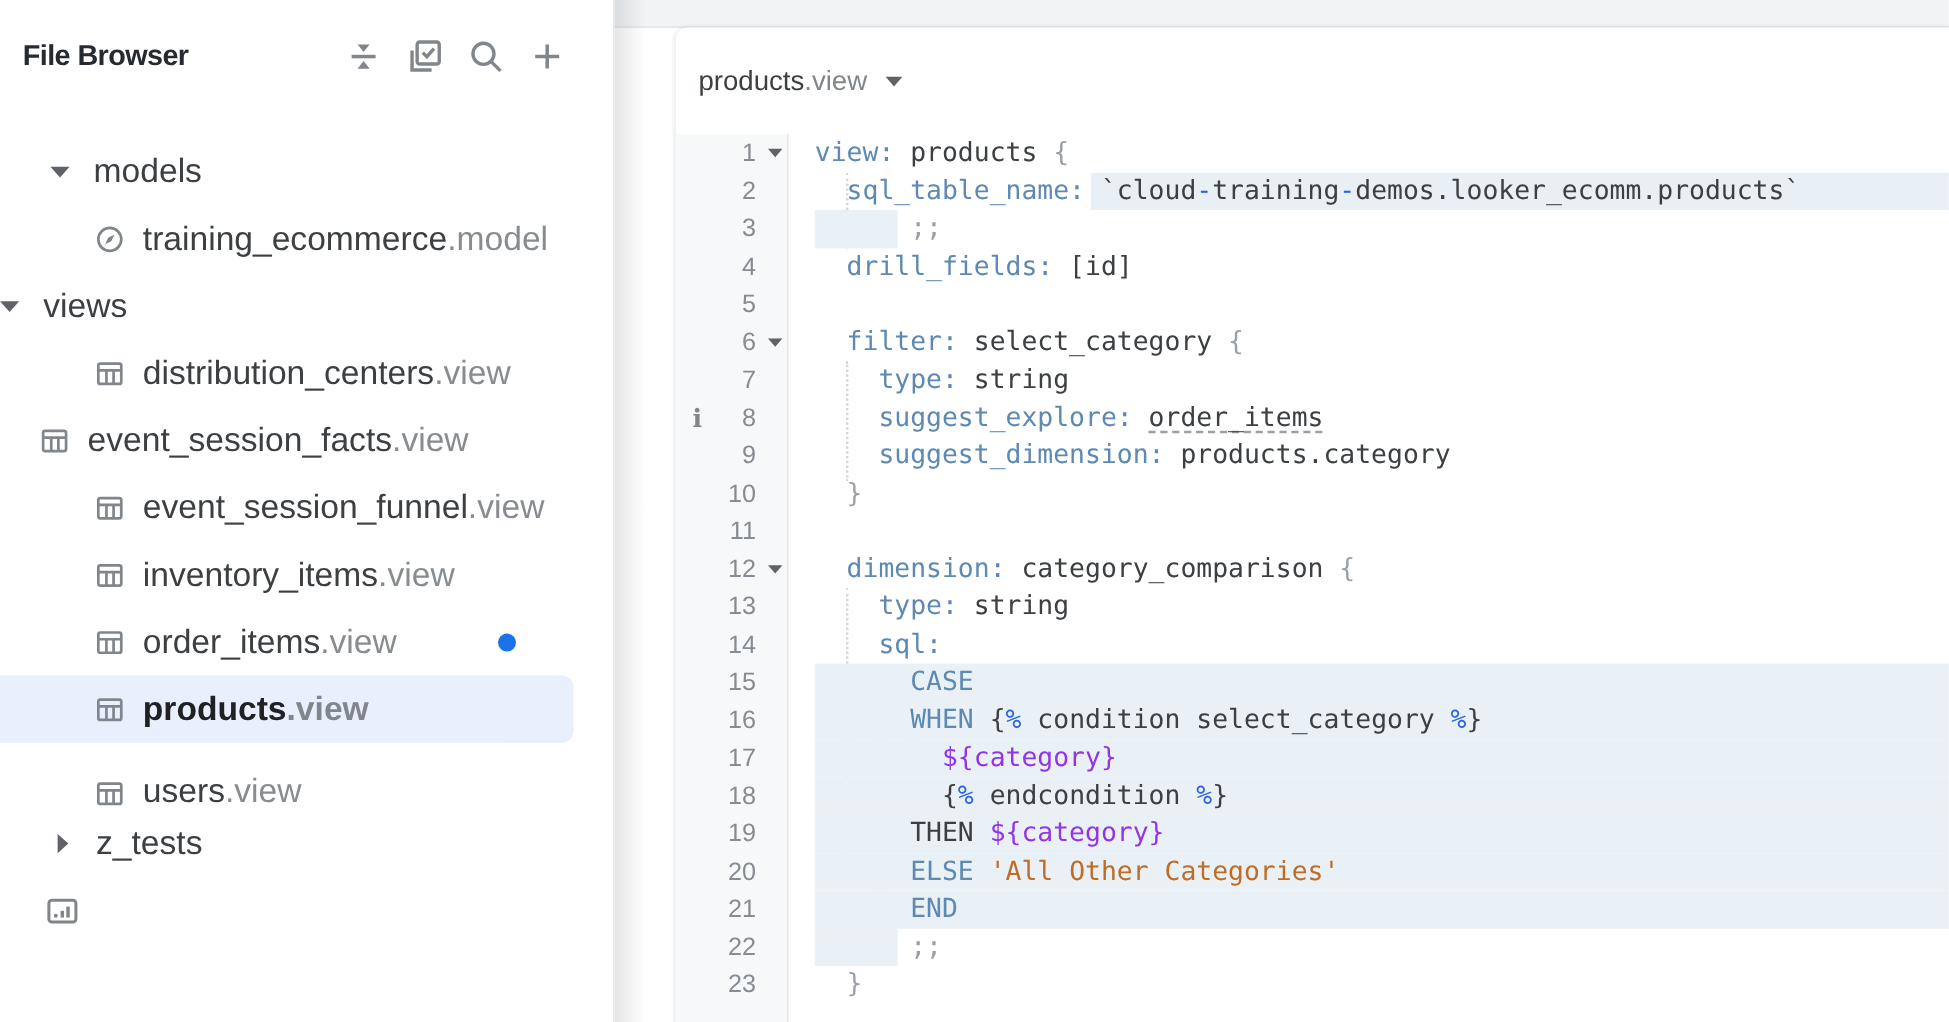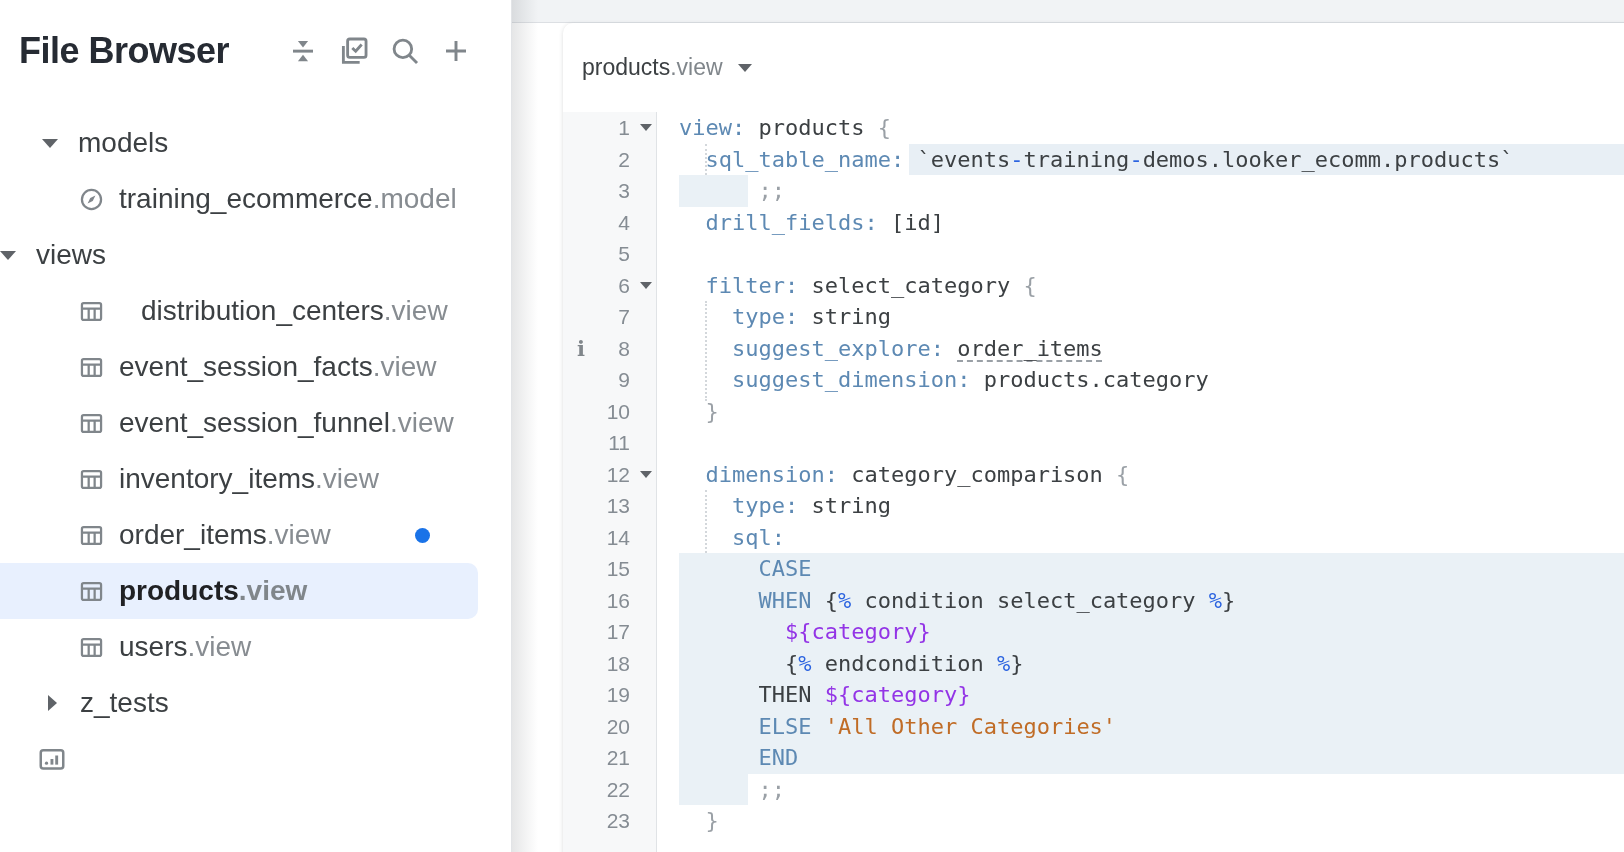--- a/index.html
+++ b/index.html
@@ -5,21 +5,21 @@
   * { margin:0; padding:0; box-sizing:border-box; }
   html,body { width:1624px; height:852px; overflow:hidden; background:#fff;
               font-family:"Liberation Sans", sans-serif; }
   .stage { position:relative; width:1624px; height:852px; overflow:hidden; }
 
   
   .sidebar { position:absolute; left:0; top:0; width:512px; height:852px;
              background:#fff; border-right:1px solid #e2e4e7; z-index:5; }
   .sidebar-header { position:absolute; top:30px; left:19px; right:38px;
                     display:flex; align-items:center; }
-  .sidebar-title { font-size:36px; font-weight:700; color:#262b33; letter-spacing:-0.5px; }
+  .sidebar-title { font-size:24px; font-weight:700; color:#262b33; letter-spacing:-0.5px; }
   .toolbar { margin-left:auto; display:flex; align-items:center; gap:17px; }
   .icon-btn { width:34px; height:34px; display:flex; align-items:center;
               justify-content:center; cursor:pointer; }
   .icon-btn svg { display:block; }
 
   .tree { position:absolute; top:115px; left:0; width:512px; }
   .tree-row { height:56px; width:478px; display:flex; align-items:center;
               font-size:28px; color:#3c4043; cursor:pointer;
               border-radius:0 10px 10px 0; }
   .tree-row.selected { background:#e8f0fe; }
@@ -148,30 +148,30 @@
             </svg>
           </span>
           <span style="margin-left:14px"><span class="fname">training_ecommerce</span><span class="fext">.model</span></span>
         </div>
         <div class="tree-row" style="">
           <span class="caret-box">
             <span class="caret-down"></span>
           </span>
           <span class="grp-label">views</span>
         </div>
-        <div class="tree-row" style="padding-left: 78px; gap: 22px;">
+        <div class="tree-row" style="padding-left: 78px;">
           <span class="fico">
             <svg width="27" height="27" viewBox="0 0 24 24" fill="none" stroke="#80868b" stroke-width="2">
               <rect x="3.5" y="4.5" width="17" height="15" rx="1.5"></rect>
               <path d="M3.5 9.5 H20.5 M9.5 9.5 V19.5 M14.8 9.5 V19.5"></path>
             </svg>
           </span>
           <span style="margin-left:14px"><span class="fname">distribution_centers</span><span class="fext">.view</span></span>
         </div>
-        <div class="tree-row" style="padding-left: 78px; text-align: right;">
+        <div class="tree-row" style="padding-left: 32px; text-align: right;">
           <span class="fico">
             <svg width="27" height="27" viewBox="0 0 24 24" fill="none" stroke="#80868b" stroke-width="2">
               <rect x="3.5" y="4.5" width="17" height="15" rx="1.5"></rect>
               <path d="M3.5 9.5 H20.5 M9.5 9.5 V19.5 M14.8 9.5 V19.5"></path>
             </svg>
           </span>
           <span style="margin-left:14px"><span class="fname">event_session_facts</span><span class="fext">.view</span></span>
         </div>
         <div class="tree-row" style="padding-left: 78px;">
           <span class="fico">
@@ -203,21 +203,21 @@
         </div>
         <div class="tree-row selected" style="padding-left: 78px;">
           <span class="fico">
             <svg width="27" height="27" viewBox="0 0 24 24" fill="none" stroke="#80868b" stroke-width="2">
               <rect x="3.5" y="4.5" width="17" height="15" rx="1.5"></rect>
               <path d="M3.5 9.5 H20.5 M9.5 9.5 V19.5 M14.8 9.5 V19.5"></path>
             </svg>
           </span>
           <span style="margin-left:14px"><span class="fname">products</span><span class="fext">.view</span></span>
         </div>
-        <div class="tree-row" style="padding-left: 78px;">
+        <div class="tree-row" style="padding-left: 78px; align-items: flex-end;">
           <span class="fico">
             <svg width="27" height="27" viewBox="0 0 24 24" fill="none" stroke="#80868b" stroke-width="2">
               <rect x="3.5" y="4.5" width="17" height="15" rx="1.5"></rect>
               <path d="M3.5 9.5 H20.5 M9.5 9.5 V19.5 M14.8 9.5 V19.5"></path>
             </svg>
           </span>
           <span style="margin-left:14px"><span class="fname">users</span><span class="fext">.view</span></span>
         </div>
         <div class="tree-row" style="padding-left: 44px;">
           <span class="caret-box">
@@ -274,21 +274,21 @@
             <div class="gut-line"><span>22</span></div>
             <div class="gut-line"><span>23</span></div>
           </div>
         <div class="code" id="code">
           <div class="guide" style="left:47px; top:31.5px;  height:63px;"></div>
           <div class="guide" style="left:47px; top:189px;  height:100px;"></div>
           <div class="guide" style="left:47px; top:378px;  height:315px;"></div>
           <div class="guide" style="left:74px; top:441px;  height:252px;"></div>
           <div class="guide" style="left:101px; top:504px; height:63px;"></div>
         <div class="code-line"><span class="tk-key">view:</span><span class="tk-def"> products </span><span class="tk-gray">{</span></div>
-            <div class="code-line hl-value"><span class="tk-def">  </span><span class="tk-key">sql_table_name:</span><span class="tk-def"> `events</span><span class="tk-blue">-</span><span class="tk-def">training</span><span class="tk-blue">-</span><span class="tk-def">demos.looker_ecomm.products`</span></div>
+            <div class="code-line hl-value"><span class="tk-def">  </span><span class="tk-key">sql_table_name:</span><span class="tk-def"> `cloud</span><span class="tk-blue">-</span><span class="tk-def">training</span><span class="tk-blue">-</span><span class="tk-def">demos.looker_ecomm.products`</span></div>
             <div class="code-line hl-indent"><span class="tk-gray">      ;;</span></div>
             <div class="code-line"><span class="tk-def">  </span><span class="tk-key">drill_fields:</span><span class="tk-def"> [id]</span></div>
             <div class="code-line"></div>
             <div class="code-line"><span class="tk-def">  </span><span class="tk-key">filter:</span><span class="tk-def"> select_category </span><span class="tk-gray">{</span></div>
             <div class="code-line"><span class="tk-def">    </span><span class="tk-key">type:</span><span class="tk-def"> string</span></div>
             <div class="code-line"><span class="tk-def">    </span><span class="tk-key">suggest_explore:</span><span class="tk-def"> </span><span class="tk-und">order_items</span></div>
             <div class="code-line"><span class="tk-def">    </span><span class="tk-key">suggest_dimension:</span><span class="tk-def"> products.category</span></div>
             <div class="code-line"><span class="tk-gray">  }</span></div>
             <div class="code-line"></div>
             <div class="code-line"><span class="tk-def">  </span><span class="tk-key">dimension:</span><span class="tk-def"> category_comparison </span><span class="tk-gray">{</span></div>

